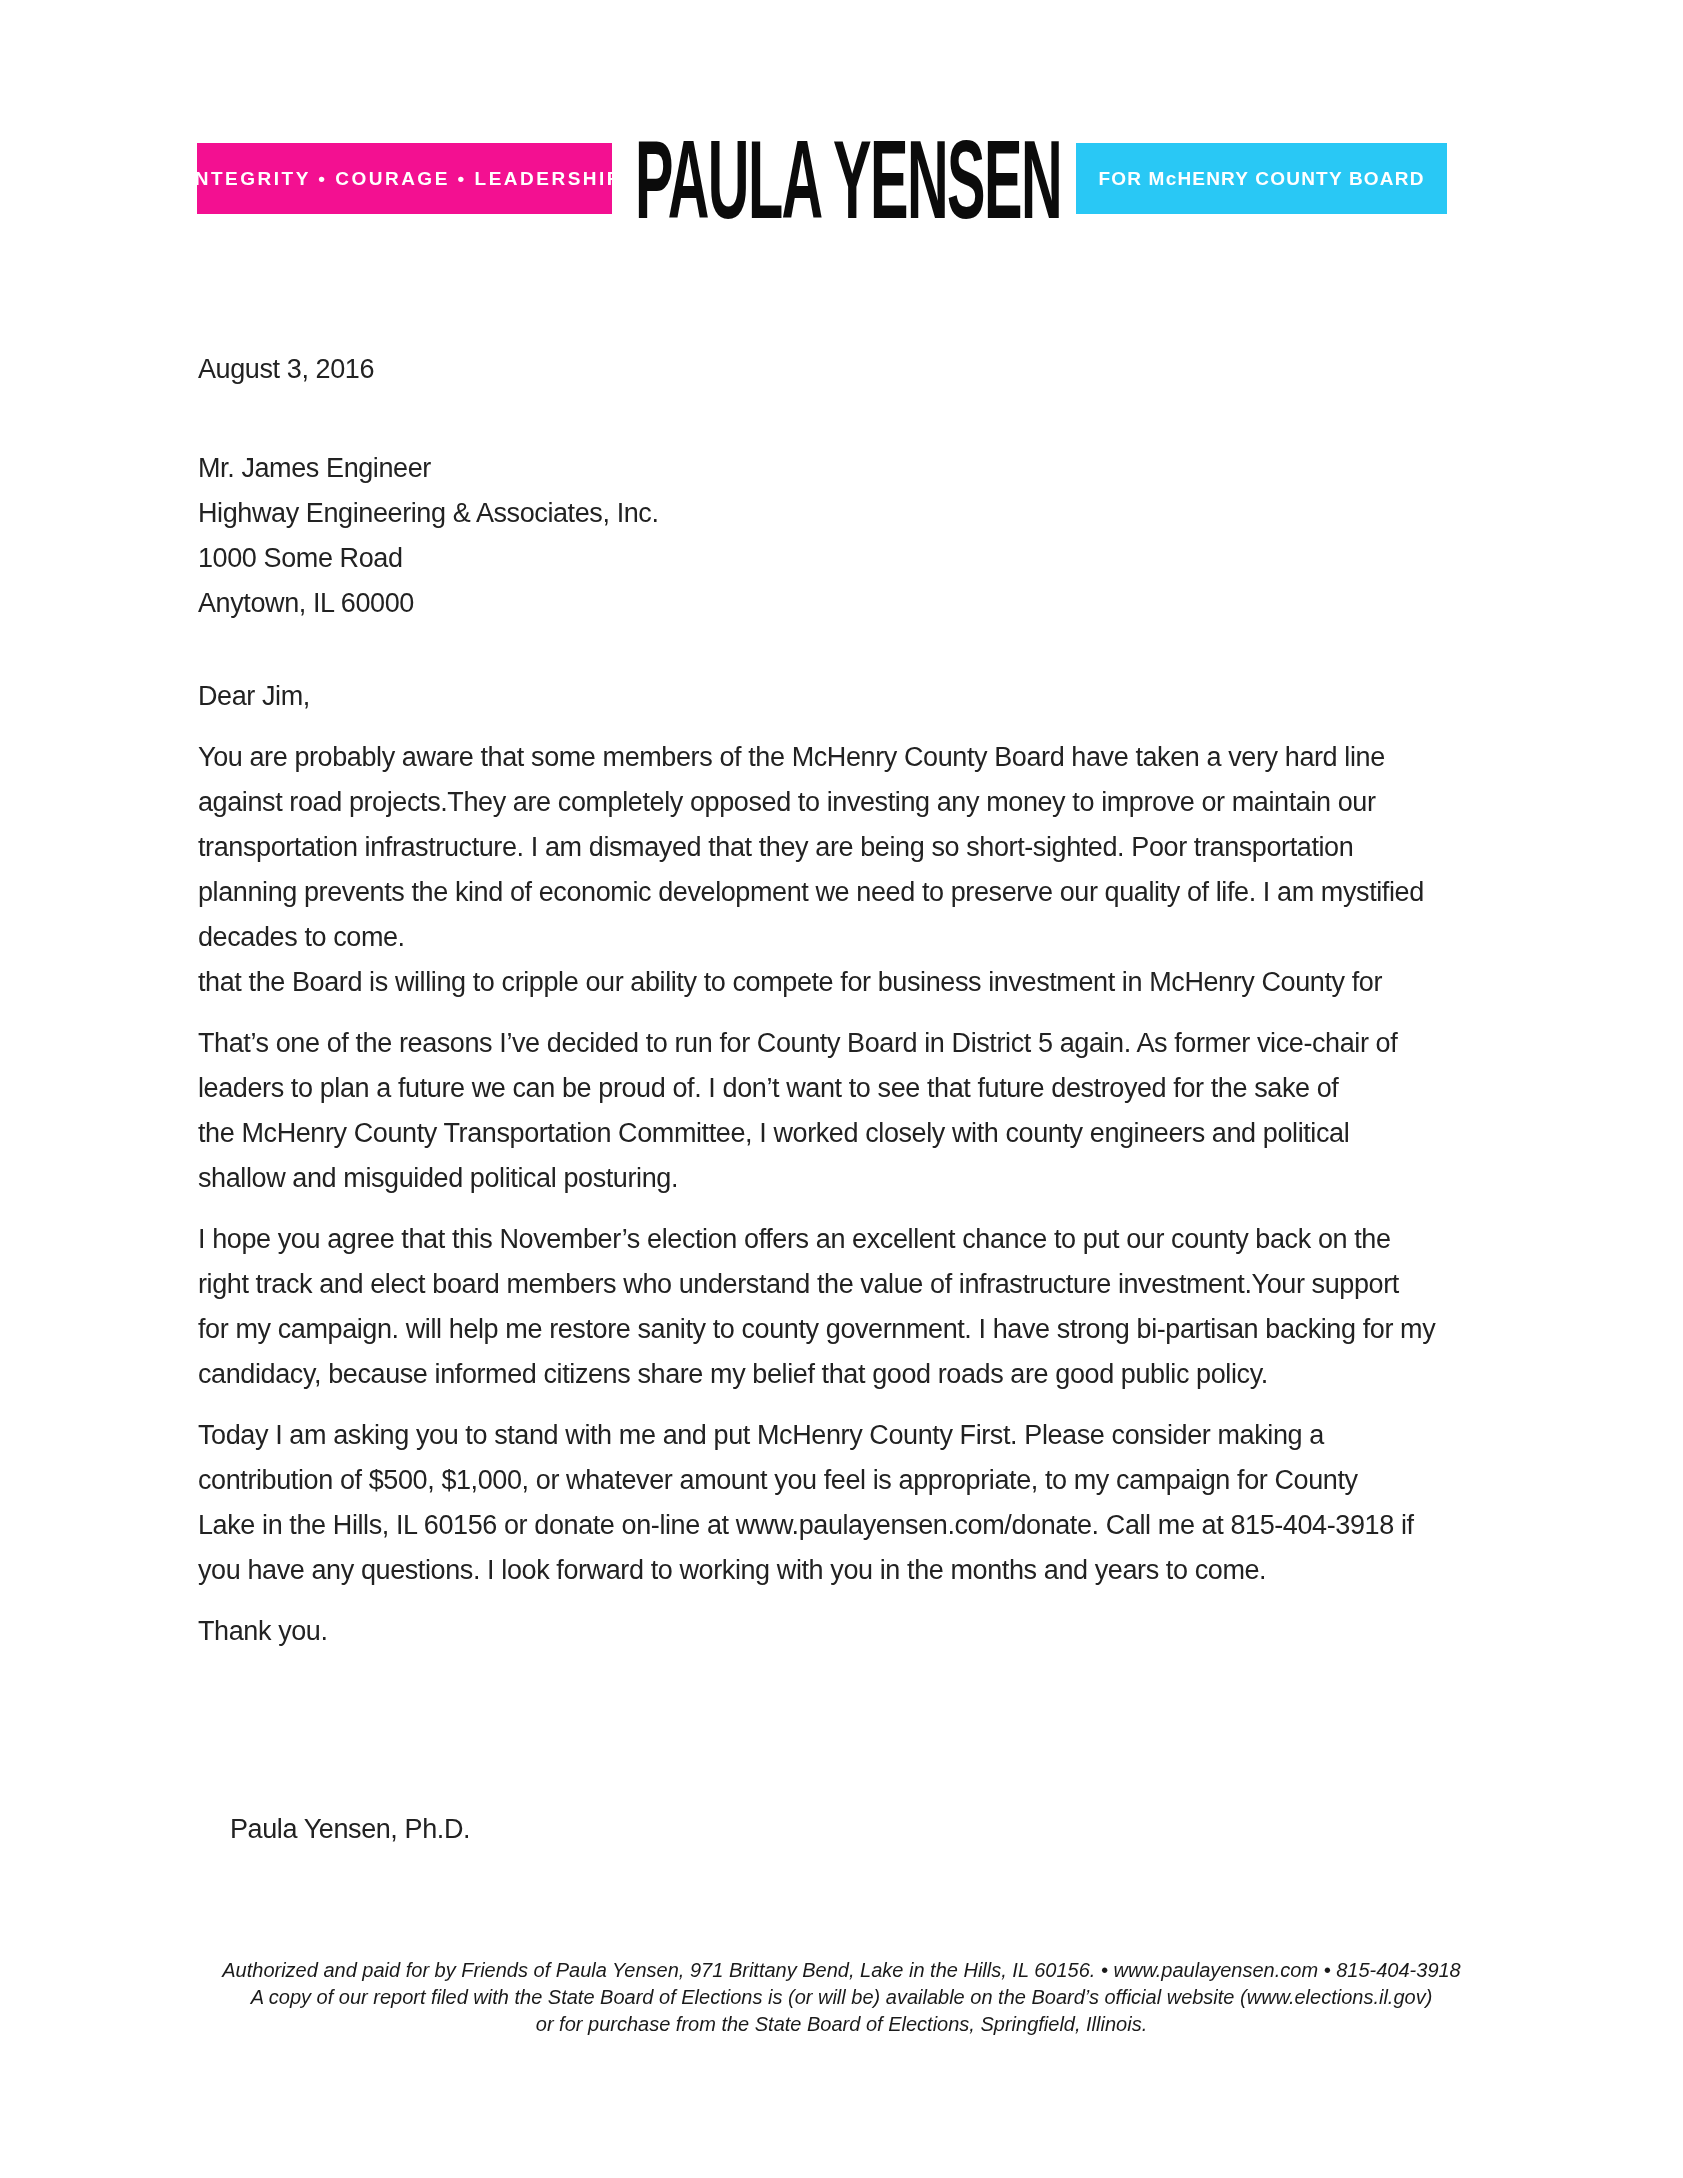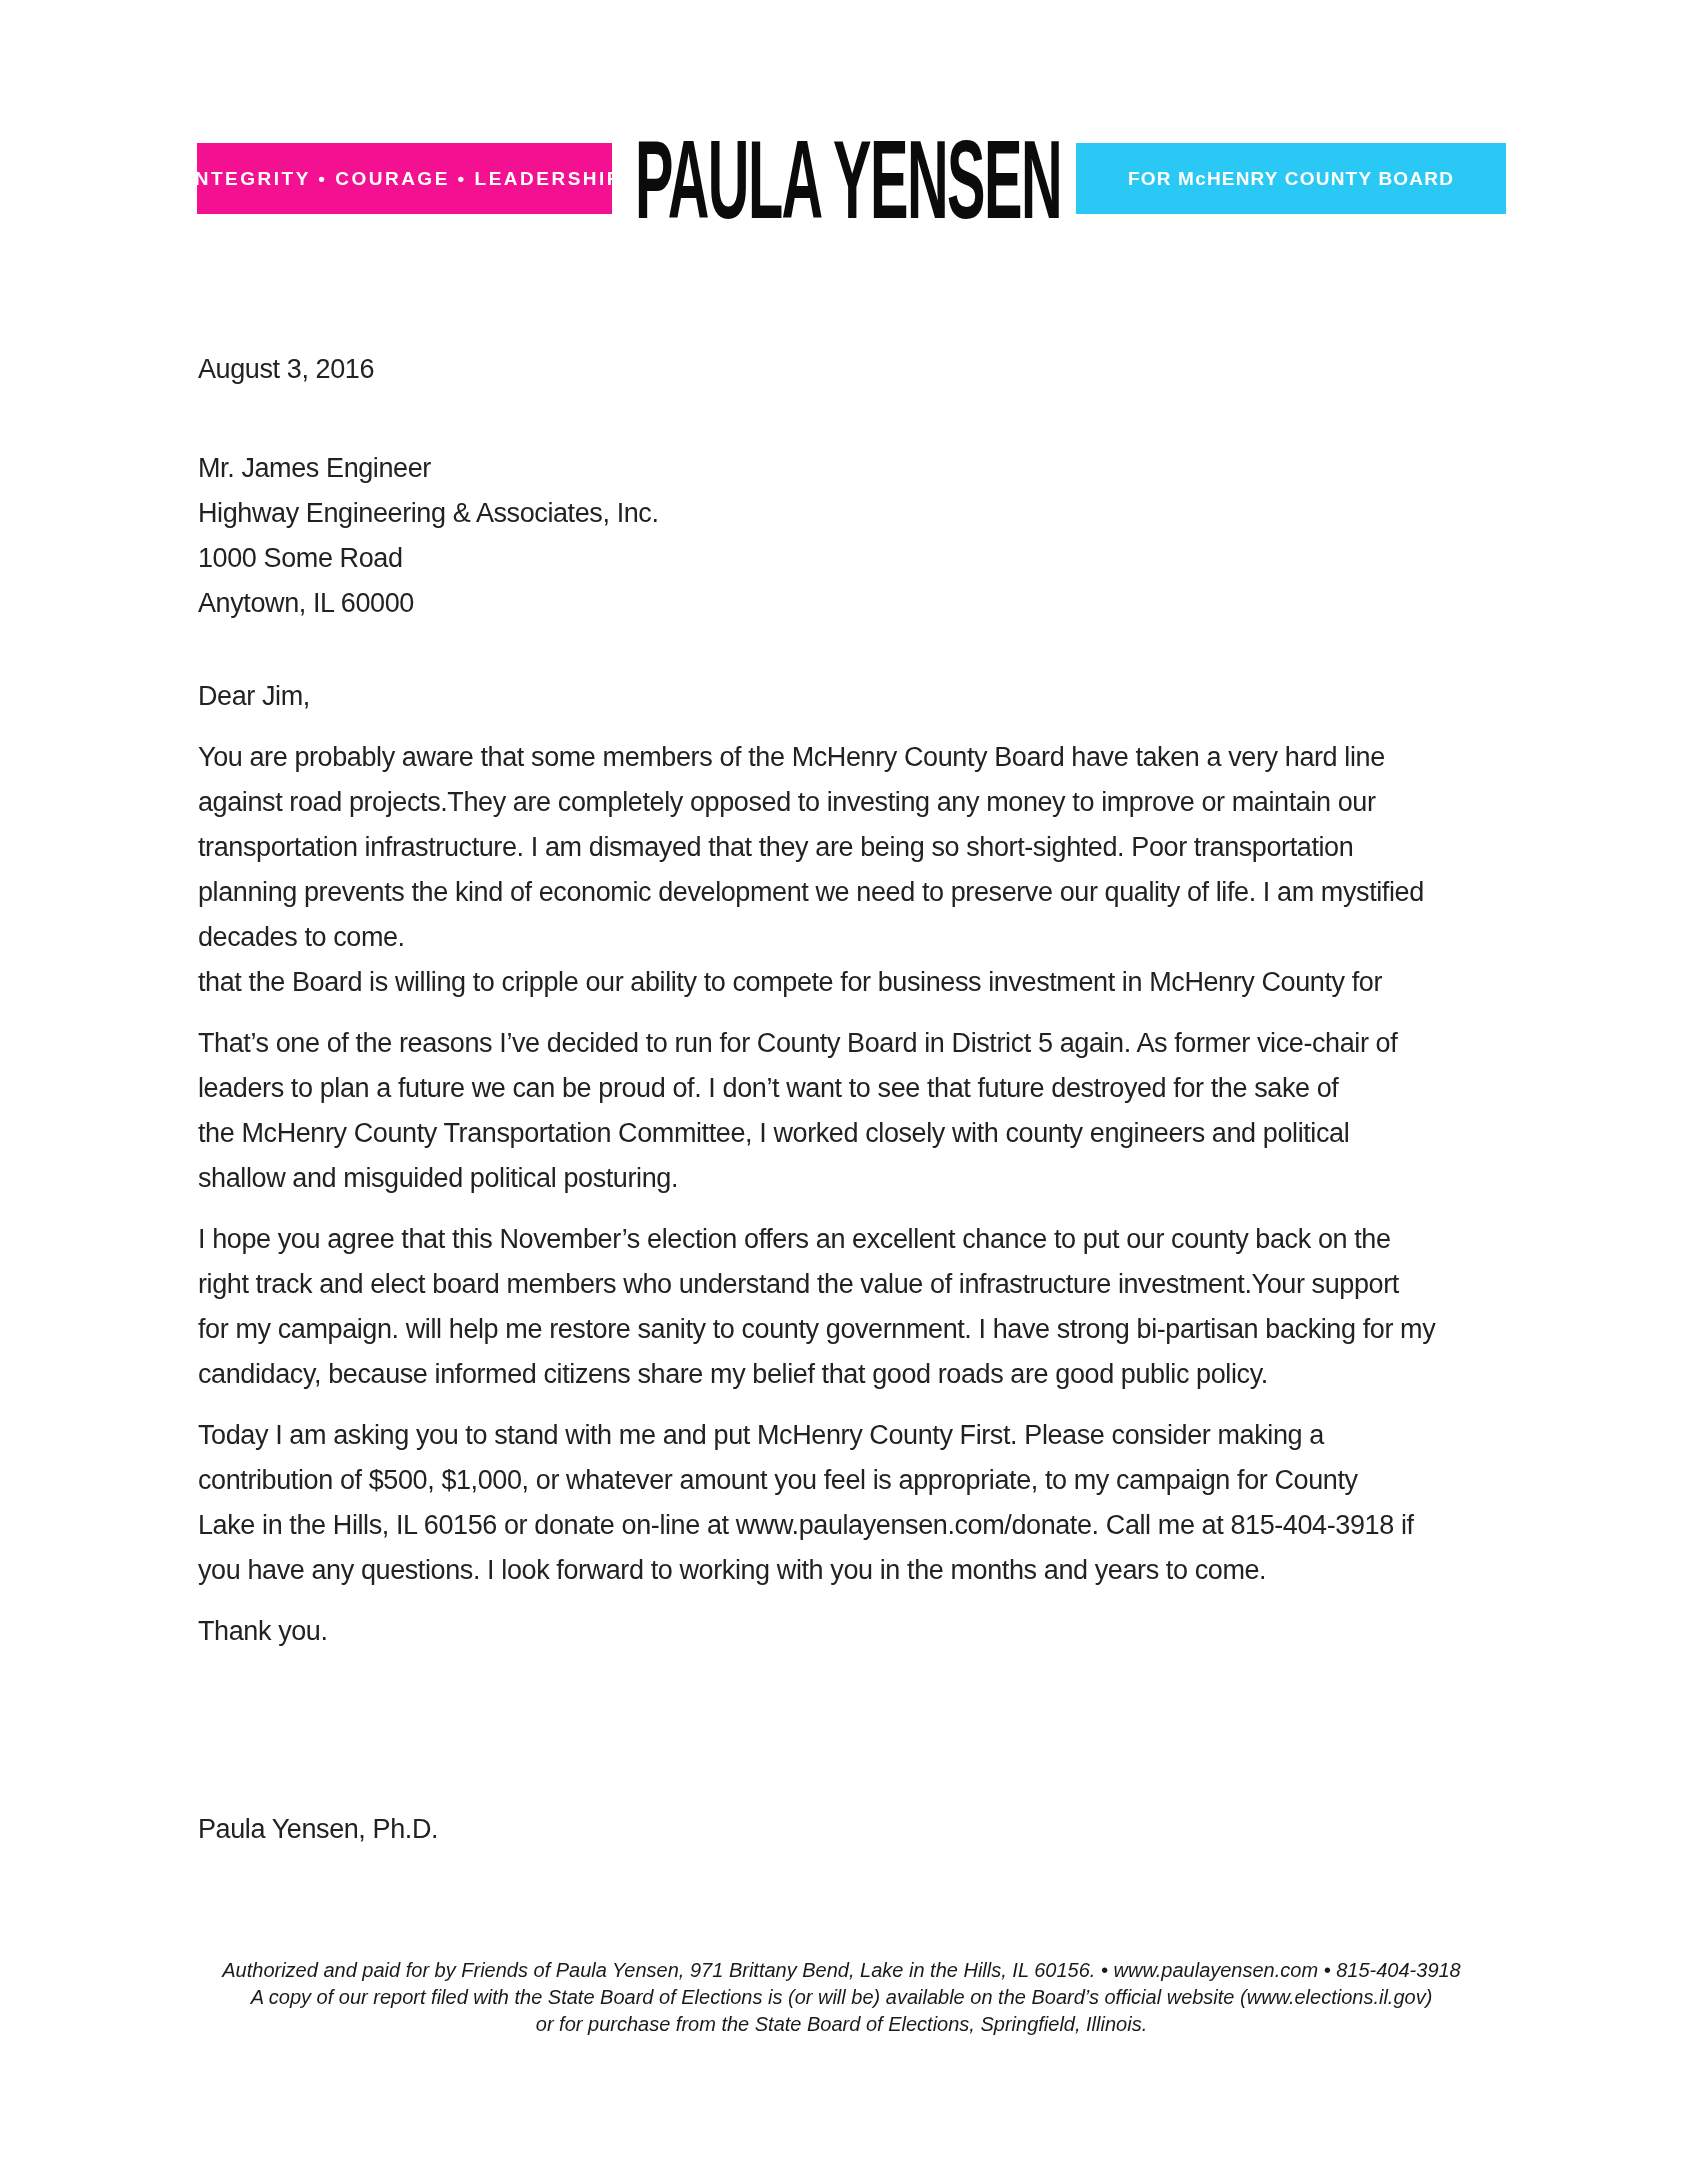--- a/index.html
+++ b/index.html
@@ -8,40 +8,40 @@
     position:relative; width:1683px; height:2178px; background:#ffffff;
     font-family:"Liberation Sans","DejaVu Sans",sans-serif; overflow:hidden;
   }
   
   .banner {
     position:absolute; top:143px; height:71px;
     display:flex; align-items:center; justify-content:center;
     color:#ffffff; font-weight:bold; font-size:19px; white-space:nowrap;
   }
   .banner-pink { left:197px; width:415px; background:var(--pink,#F31091); letter-spacing:2.5px; }
-  .banner-cyan { left:1076px; width:430px; background:var(--cyan,#29C8F5); letter-spacing:1.2px; }
+  .banner-cyan { left:1076px; width:371px; background:var(--cyan,#29C8F5); letter-spacing:1.2px; }
   .candidate-name {
     position:absolute; left:635px; top:138px; height:83px;
     display:flex; align-items:center;
     color:var(--nameblack,#0B0B0B);
     font-size:111px; font-weight:800; letter-spacing:-3px; white-space:nowrap;
     transform:scaleX(0.52); transform-origin:left center;
   }
   
   .letter {
     position:absolute; left:198px; top:347px; width:1366px;
     color:var(--text,#222222); font-size:27px; line-height:45px; letter-spacing:-0.4px;
     font-weight:300;
   }
   .letter .line { white-space:nowrap; }
   .date       { margin-bottom:54px; }
   .recipient  { margin-bottom:48px;margin-top:32px; }
   .salutation { margin-bottom:16px; }
   .para       { margin-bottom:16px; }
-  .signature  { margin-top:153px; }
+  .signature  { margin-top:153px;margin-left:32px; }
   
   .disclaimer {
     position:absolute; left:0; top:1957px; width:100%;
     text-align:center; font-style:italic;
     font-size:20px; line-height:27px; color:#1a1a1a;
   }
   .disclaimer div { white-space:nowrap; }
 </style>
 </head>
 <body>

